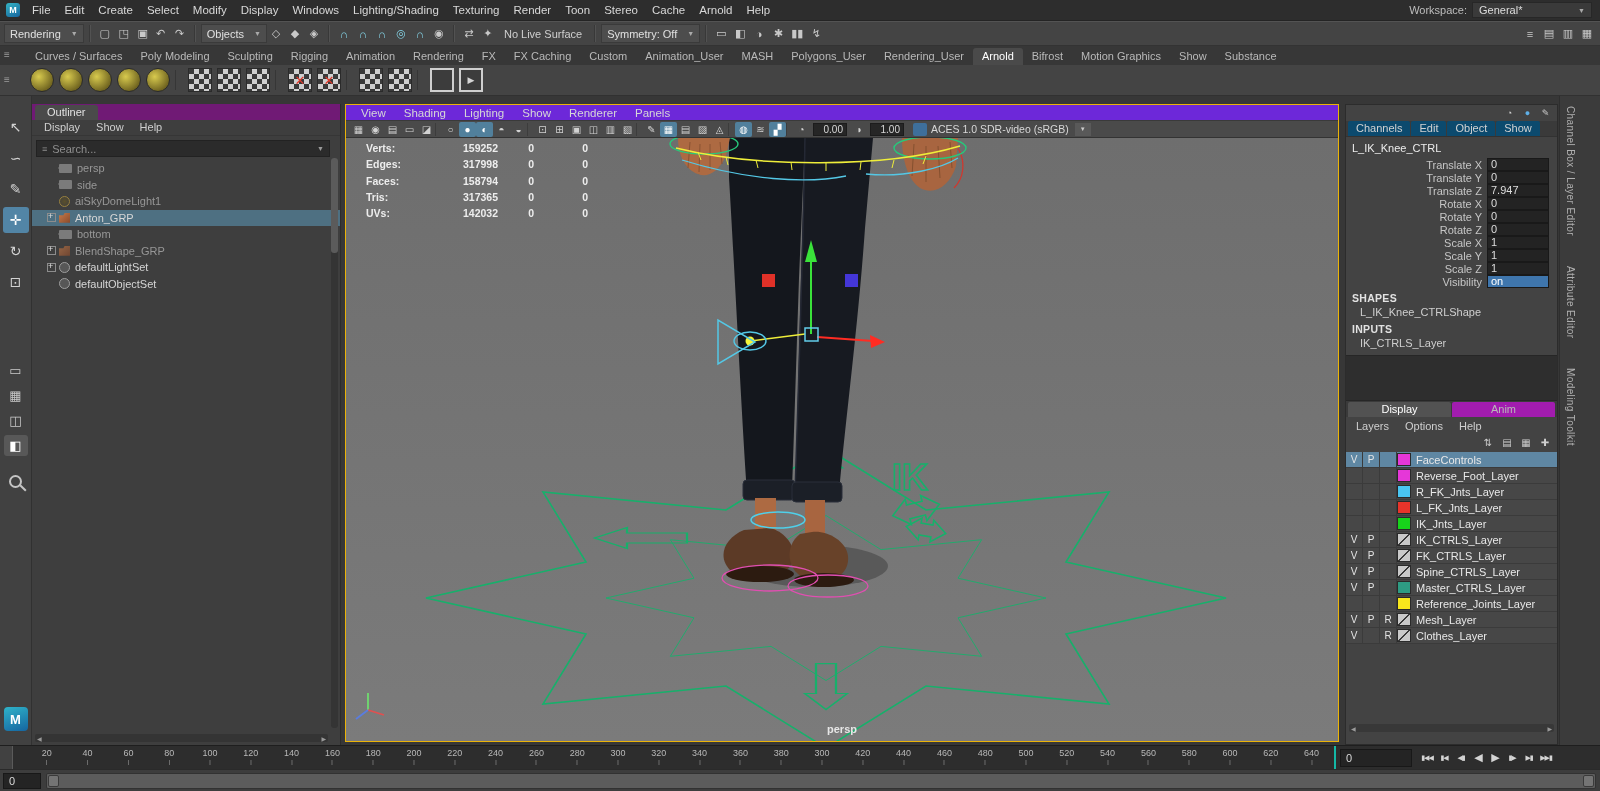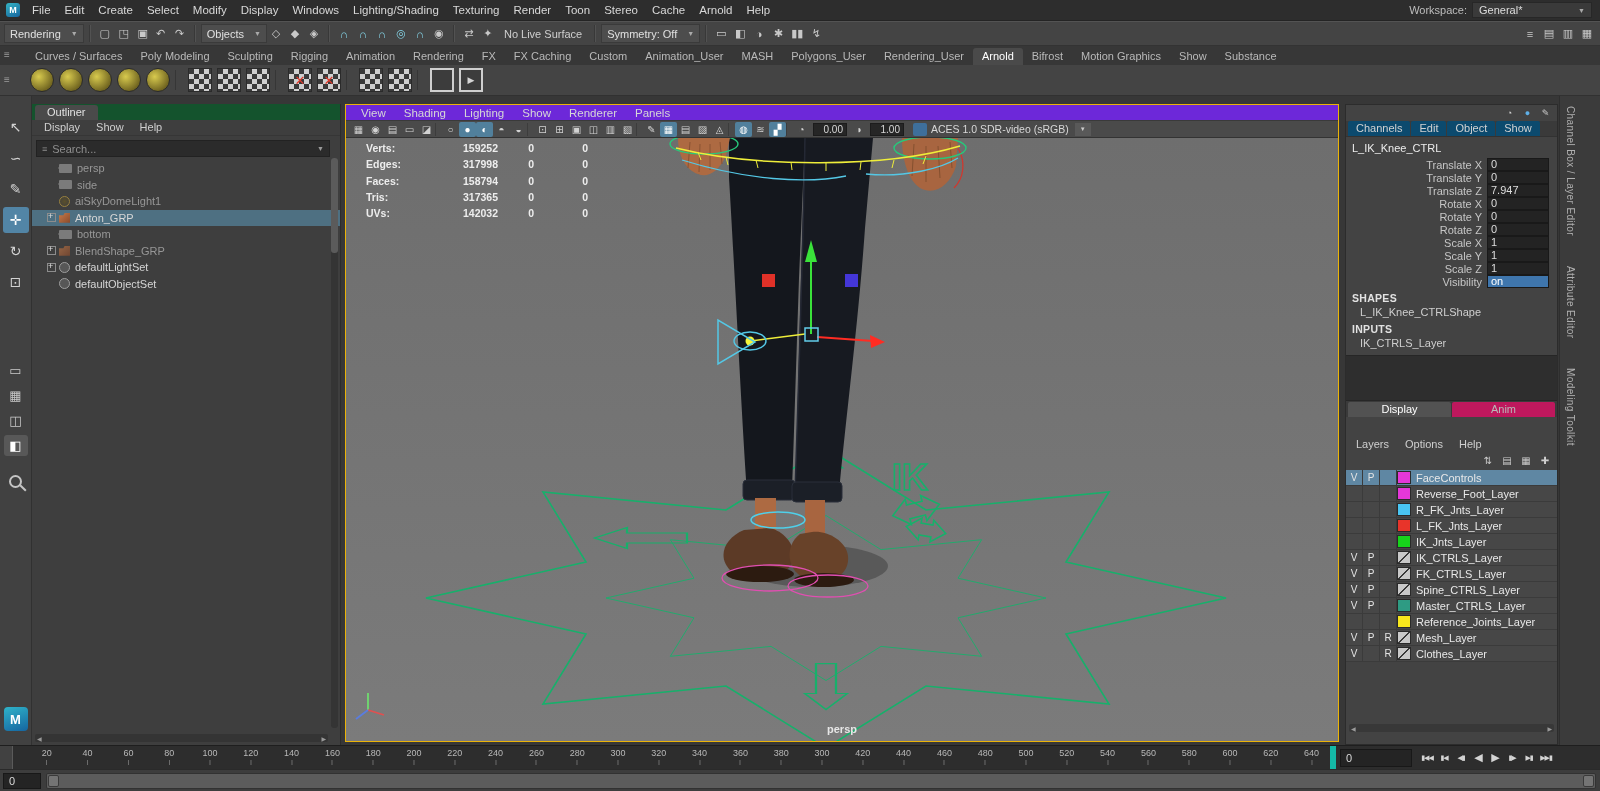--- a/index.html
+++ b/index.html
@@ -51,21 +51,21 @@
   .tool.active{background:#5285a6;color:#fff;}
   .layouts{margin-top:60px;display:flex;flex-direction:column;gap:4px;align-items:center;}
   .layout{width:24px;height:21px;display:grid;place-items:center;font-size:13px;color:#c9c9c9;border-radius:3px;}
   .layout.active{background:#585858;color:#fff;}
   .zoom-ic{margin-top:14px;width:13px;height:13px;border:2px solid #c4c4c4;border-radius:50%;position:relative;}
   .zoom-ic::after{content:"";position:absolute;width:8px;height:2px;background:#c4c4c4;transform:rotate(45deg);right:-7px;bottom:-3px;}
   .maya-badge{margin-top:auto;margin-bottom:14px;width:24px;height:24px;border-radius:4px;background:linear-gradient(160deg,#2fb3c9,#1565a0);color:#fff;font-weight:bold;display:grid;place-items:center;font-size:13px;}
 
   
   .outliner{position:absolute;left:32px;top:104px;width:309px;height:641px;background:#3e3e3e;border-right:1px solid #2c2c2c;}
-  .outl-titlebar{height:16px;background:#14532d;display:flex;align-items:flex-end;}
+  .outl-titlebar{height:16px;background:#701a75;display:flex;align-items:flex-end;}
   .outl-title{background:#4a4a4a;padding:1px 12px 2px;color:#e2e2e2;border-radius:3px 3px 0 0;margin-left:3px;}
   .outl-menus{height:16px;display:flex;padding-left:4px;border-bottom:1px solid #363636;}
   .outl-menu{padding:1px 8px;color:#cfcfcf;}
   .outl-search{margin:4px 10px 3px 4px;height:17px;background:#2b2b2b;border:1px solid #222;display:flex;align-items:center;padding:0 5px;gap:5px;}
   .search-funnel{color:#8f8f8f;font-size:9px;}
   .search-text{color:#8f8f8f;flex:1;}
   .search-chev{font-size:7px;color:#9a9a9a;}
   .outl-row{display:flex;align-items:center;height:16.5px;padding-left:14px;}
   .outl-row.selected{background:#4e7082;}
   .olabel{color:#d6d6d6;margin-left:2px;}
@@ -117,42 +117,42 @@
   .cb-tab{padding:1px 8px 2px;font-size:11px;color:#d2d2d2;background:#0c4a6e;border-radius:2px 2px 0 0;}
   .cb-node{padding:5px 6px 4px;color:#ececec;font-size:11px;}
   .ch-row{display:flex;align-items:center;height:13px;padding-right:8px;}
   .ch-label{flex:1;text-align:right;margin-right:5px;color:#c6c6c6;}
   .ch-val{width:62px;background:#232323;border:1px solid #191919;height:13px;color:#dcdcdc;padding:0 3px;line-height:11px;}
   .ch-row.highlight .ch-val{background:#3f76ad;color:#fff;}
   .cb-section{padding:4px 6px 1px;color:#e2e2e2;font-weight:bold;font-size:10.5px;letter-spacing:.3px;}
   .cb-subitem{padding:1px 6px 1px 14px;color:#cfcfcf;}
   .cb-darkbox{margin-top:5px;height:46px;background:#2e2e2e;border-top:1px solid #262626;border-bottom:1px solid #262626;}
   .le-tabs{display:flex;height:16px;background:#3a3a3a;gap:1px;padding:1px 2px 0;}
-  .le-tab{flex:1;text-align:center;background:#be185d;color:#b9b9b9;font-size:11px;border-radius:2px 2px 0 0;padding-top:1px;}
+  .le-tab{flex:1;text-align:center;background:#a21caf;color:#b9b9b9;font-size:11px;border-radius:2px 2px 0 0;padding-top:1px;}
   .le-tab.active{background:#525252;color:#fff;}
   .le-menus{display:flex;padding:2px 2px 1px;}
-  .le-menu{padding:1px 8px;color:#cfcfcf;margin-top:18px;}
+  .le-menu{padding:1px 8px;color:#cfcfcf;}
   .le-icons{display:flex;justify-content:flex-end;gap:3px;padding:1px 4px 3px;}
   .le-icon{width:16px;height:14px;display:grid;place-items:center;color:#cfcfcf;font-size:10px;}
   .lay-row{display:flex;height:16px;align-items:stretch;border-bottom:1px solid #3b3b3b;background:#474747;}
   .lay-row.selected{background:#5f87a3;}
   .lay-cell{width:17px;flex:none;border-right:1px solid #3b3b3b;font-size:10px;color:#e4e4e4;display:grid;place-items:center;}
   .lay-swatch{width:14px;flex:none;margin:1px 0;border:1px solid #2a2a2a;background:#474747;}
   .lay-swatch.ic-diag{background-color:#c9c9c9;background-image:linear-gradient(135deg,transparent 44%,#3a3a3a 44%,#3a3a3a 56%,transparent 56%);}
   .lay-name{padding-left:5px;color:#e8e8e8;display:flex;align-items:center;white-space:nowrap;}
   .le-scroll{position:absolute;left:3px;right:3px;bottom:12px;height:8px;display:flex;align-items:center;justify-content:space-between;background:#383838;border-radius:2px;}
   .le-sarrow{font-size:6px;color:#9a9a9a;padding:0 2px;}
 
   
   .sidestrip{position:absolute;left:1559px;top:96px;width:41px;height:649px;background:#3b3b3b;border-left:1px solid #2e2e2e;display:flex;flex-direction:column;align-items:flex-start;padding:10px 0 0 5px;gap:30px;}
   .strip-label{writing-mode:vertical-rl;color:#b0b0b0;font-size:10px;letter-spacing:.4px;white-space:nowrap;}
 
   
   .timeline{position:absolute;left:0;top:745px;width:1600px;height:24px;background:#2d2d2d;border-top:1px solid #1e1e1e;}
-  .ruler{position:absolute;left:0;top:0;width:1336px;height:24px;overflow:hidden;border-right:6px solid #14b8a6;}
+  .ruler{position:absolute;left:0;top:0;width:1336px;height:24px;overflow:hidden;border-right:2px solid #14b8a6;}
   .cf-marker{position:absolute;left:0;top:0;width:13px;height:24px;background:#414141;border-right:1px solid #5a5a5a;}
   .tick{position:absolute;top:2px;transform:translateX(-50%);text-align:center;color:#b8b8b8;font-size:9px;}
   .tickline{width:1px;height:5px;background:#6c6c6c;margin:2px auto 0;}
   .cur-frame-field{position:absolute;left:1340px;top:3px;width:72px;height:18px;background:#242424;border:1px solid #181818;color:#d8d8d8;padding:2px 5px;}
   .transport{position:absolute;left:1420px;top:2px;display:flex;gap:3px;align-items:center;}
   .tr-btn{height:19px;min-width:14px;display:grid;place-items:center;color:#d4d4d4;font-size:7px;letter-spacing:-1px;}
   .tr-btn.play{font-size:11px;}
 
   
   .rangerow{position:absolute;left:0;top:769px;width:1600px;height:22px;background:#3d3d3d;border-top:1px solid #2a2a2a;}

